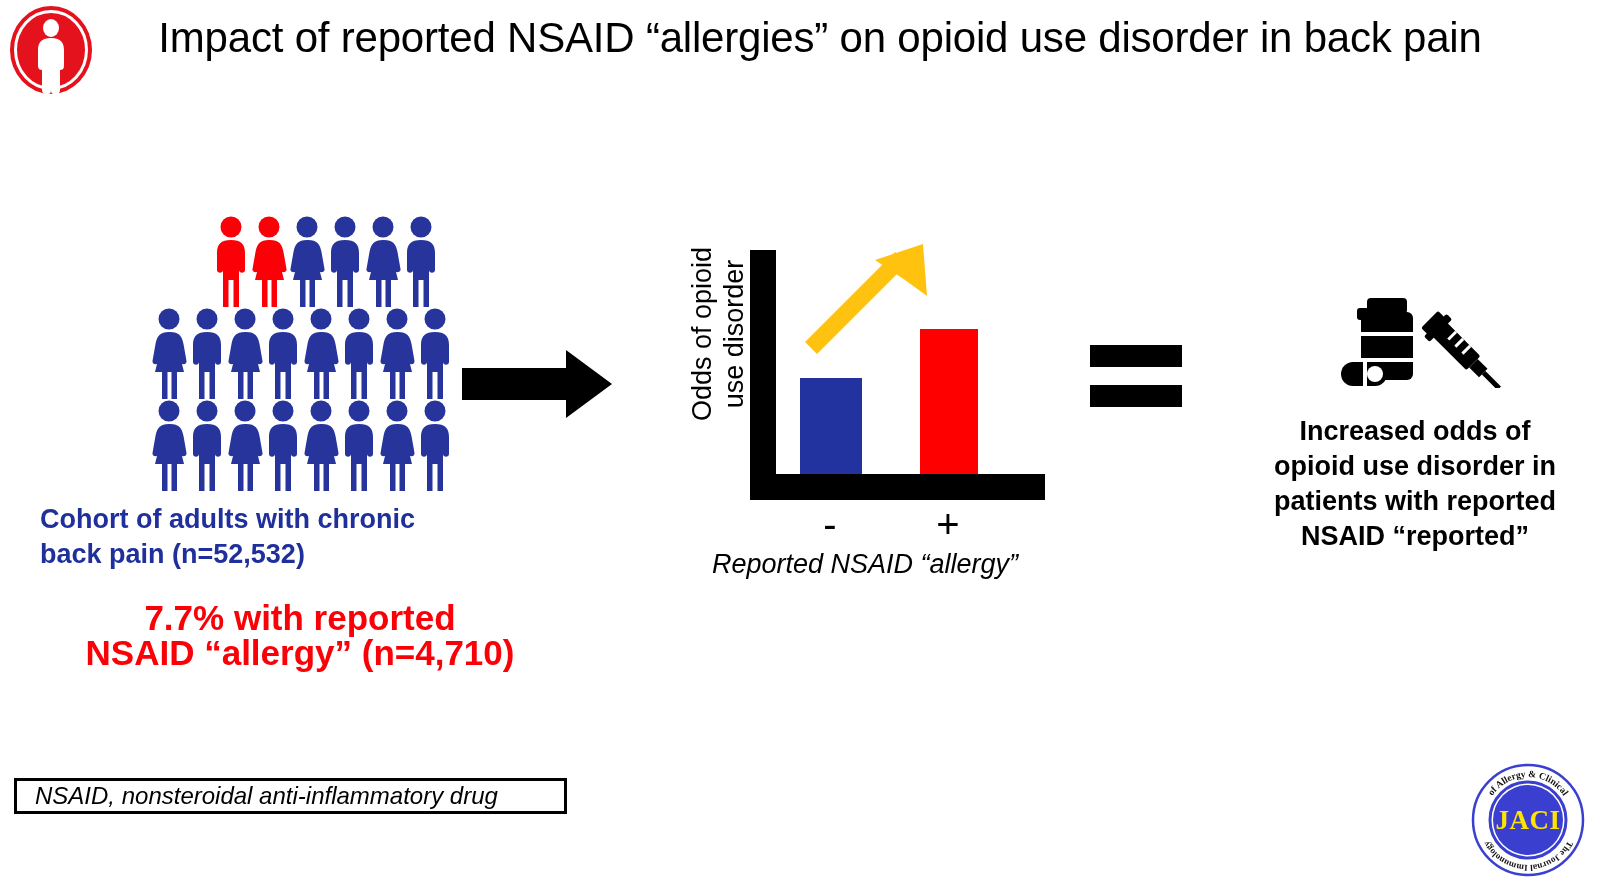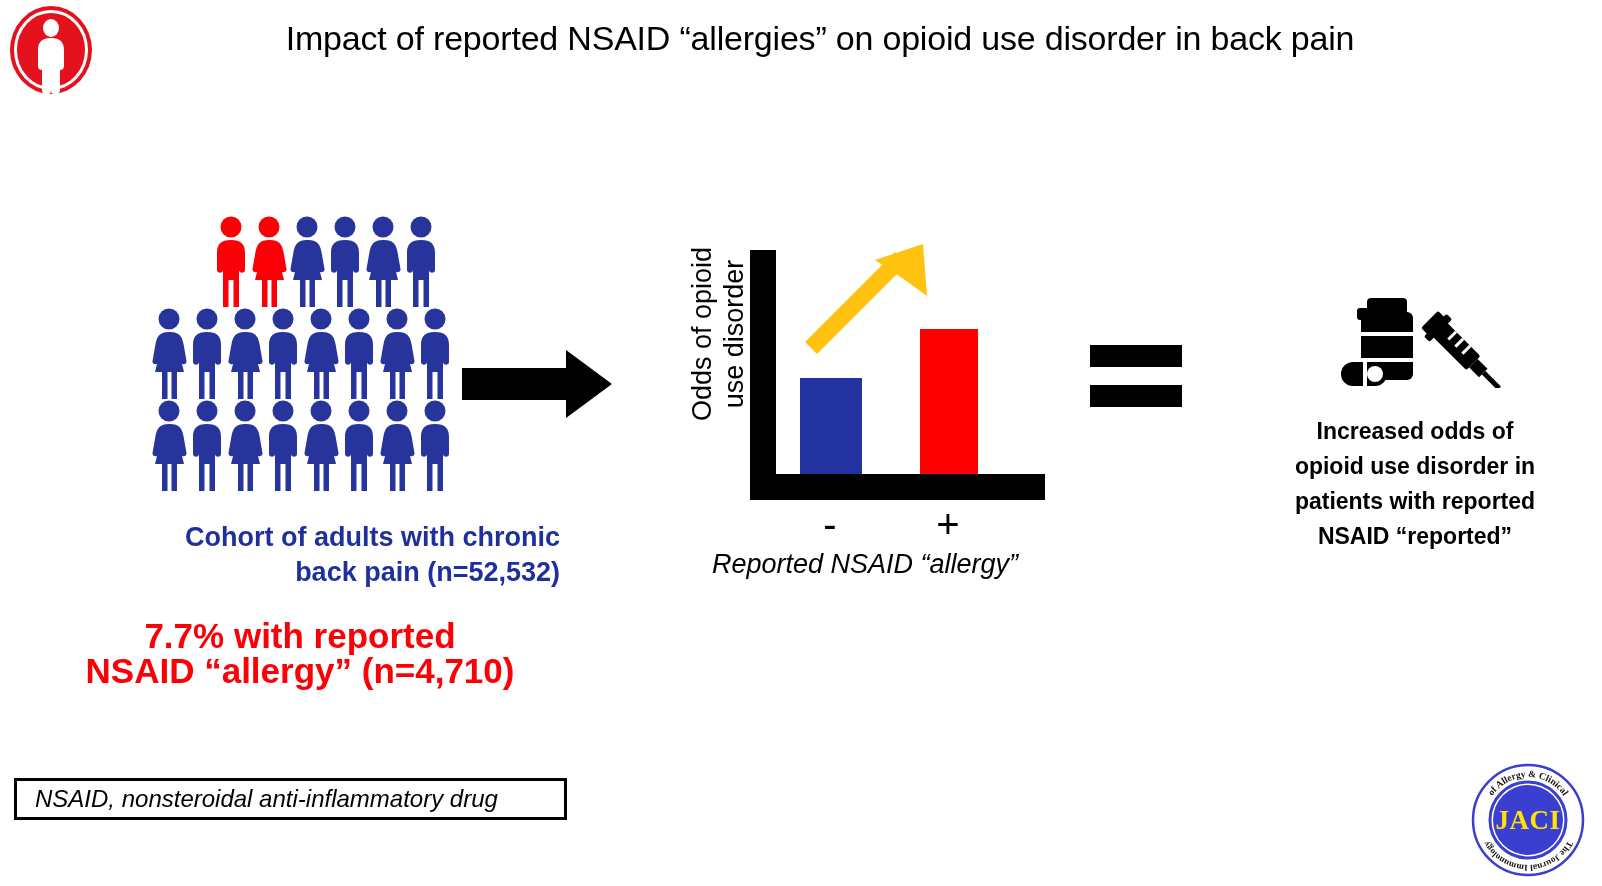--- a/index.html
+++ b/index.html
@@ -23,21 +23,21 @@
     top: 4px;
     width: 86px;
     height: 92px;
   }
   #page-title {
     position: absolute;
     left: 150px;
     top: 18px;
     width: 1340px;
     text-align: center;
-    font-size: 34px;
+    font-size: 42px;
     line-height: 40px;
     letter-spacing: -0.2px;
     color: #000;
     white-space: nowrap;
   }
 
   
   #cohort-panel {
     position: absolute;
     left: 40px;
@@ -57,22 +57,22 @@
     height: 92px;
     position: absolute;
     left: 0;
   }
   #people-row-1 { top: 0px;  left: 62px; }
   #people-row-2 { top: 92px; left: 0px; }
   #people-row-3 { top: 184px;left: 0px; }
   .person { width: 38px; height: 92px; display:block; }
 
   #cohort-caption {
-    margin-top: 30px;
-    text-align: right;
+    margin-top: 12px;
+    text-align: left;
     font-size: 27px;
     font-weight: bold;
     line-height: 35px;
     color: #1F2F9B;
   }
   #allergy-caption {
     margin-top: 28px;
     text-align: center;
     font-size: 35px;
     font-weight: bold;
@@ -201,33 +201,33 @@
     top: 296px;
     width: 350px;
   }
   #medication-icons {
     width: 180px;
     height: 92px;
     margin: 0 auto 26px auto;
   }
   #outcome-caption {
     text-align: center;
-    font-size: 23px;
+    font-size: 27px;
     font-weight: bold;
     line-height: 35px;
     color: #000;
   }
 
   
   #footnote-box {
     position: absolute;
     left: 14px;
     top: 778px;
     width: 553px;
-    height: 42px;
+    height: 36px;
     border: 3px solid #000;
     background: #fff;
     display: flex;
     align-items: center;
     padding-left: 18px;
     box-sizing: border-box;
   }
   #footnote-text {
     font-size: 24px;
     font-style: italic;

